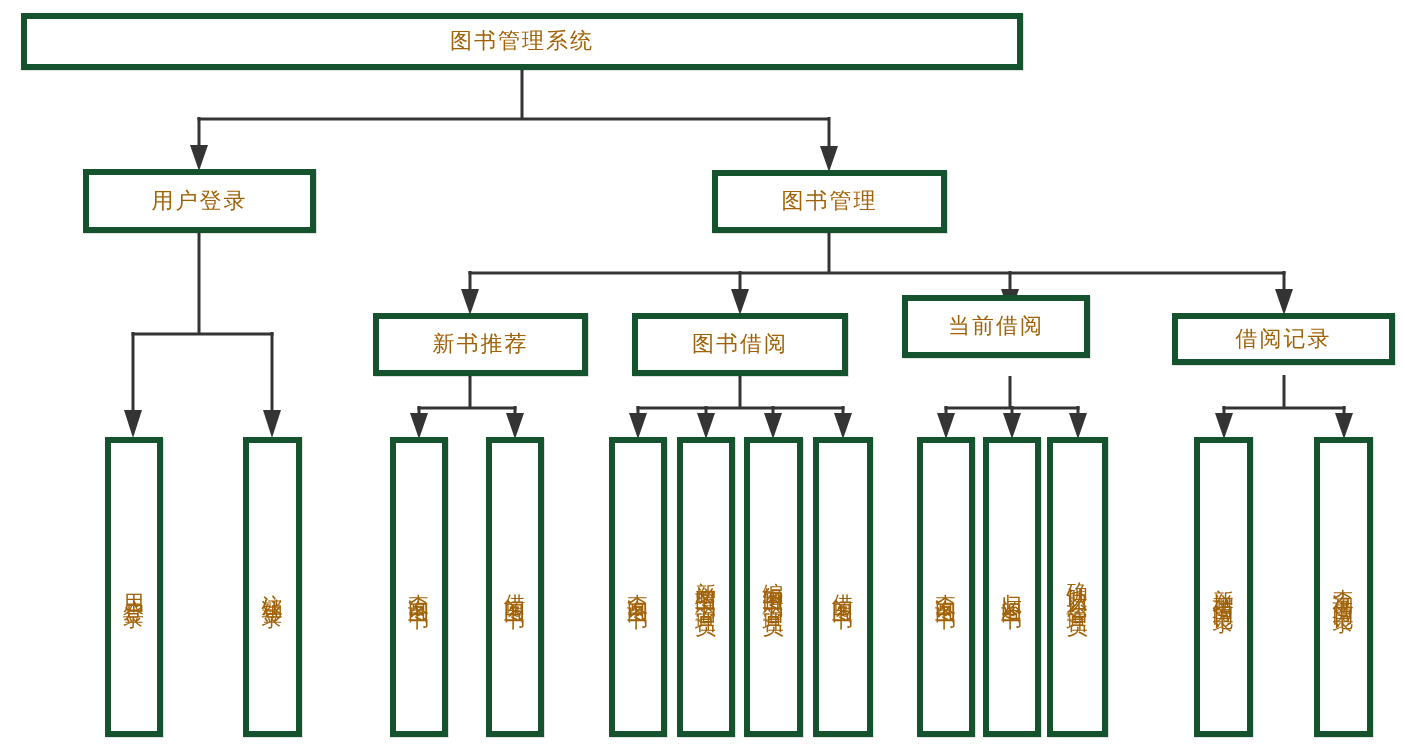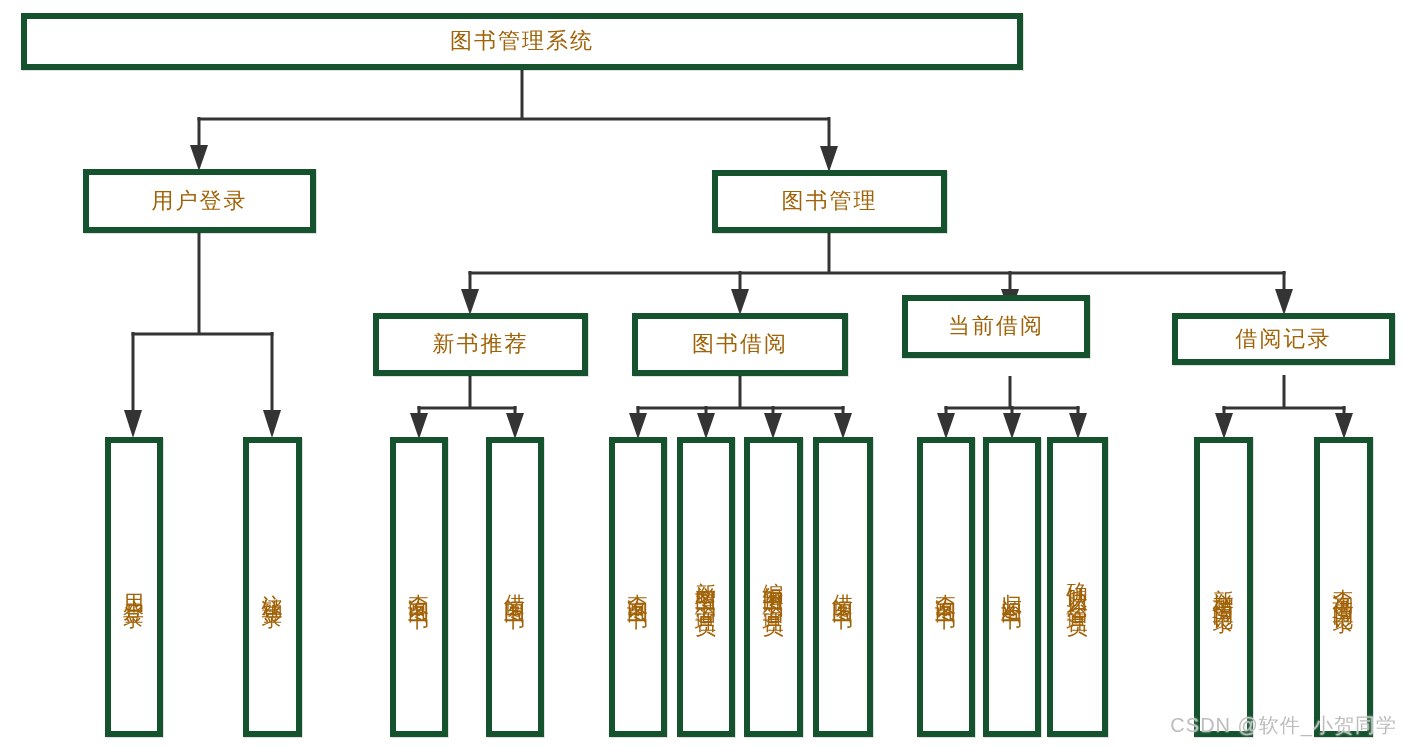--- a/index.html
+++ b/index.html
@@ -140,15 +140,14 @@
   <div class="box vbox" style="left:744px;top:437px;width:59px;height:300px;">编辑图书（管理员）</div>
   <div class="box vbox" style="left:813px;top:437px;width:60px;height:300px;">借阅图书</div>
 
   <div class="box vbox" style="left:917px;top:437px;width:58px;height:300px;">查询图书</div>
   <div class="box vbox" style="left:983px;top:437px;width:58px;height:300px;">归还图书</div>
   <div class="box vbox" style="left:1047px;top:437px;width:61px;height:300px;">确认归还（管理员）</div>
 
   <div class="box vbox" style="left:1194px;top:437px;width:59px;height:300px;">新增借阅记录</div>
   <div class="box vbox" style="left:1314px;top:437px;width:59px;height:300px;">查询借阅记录</div>
 
-  <div class="watermark">CSDN @软件_小贺同学</div>
 
 </div>
 
 </body></html>

